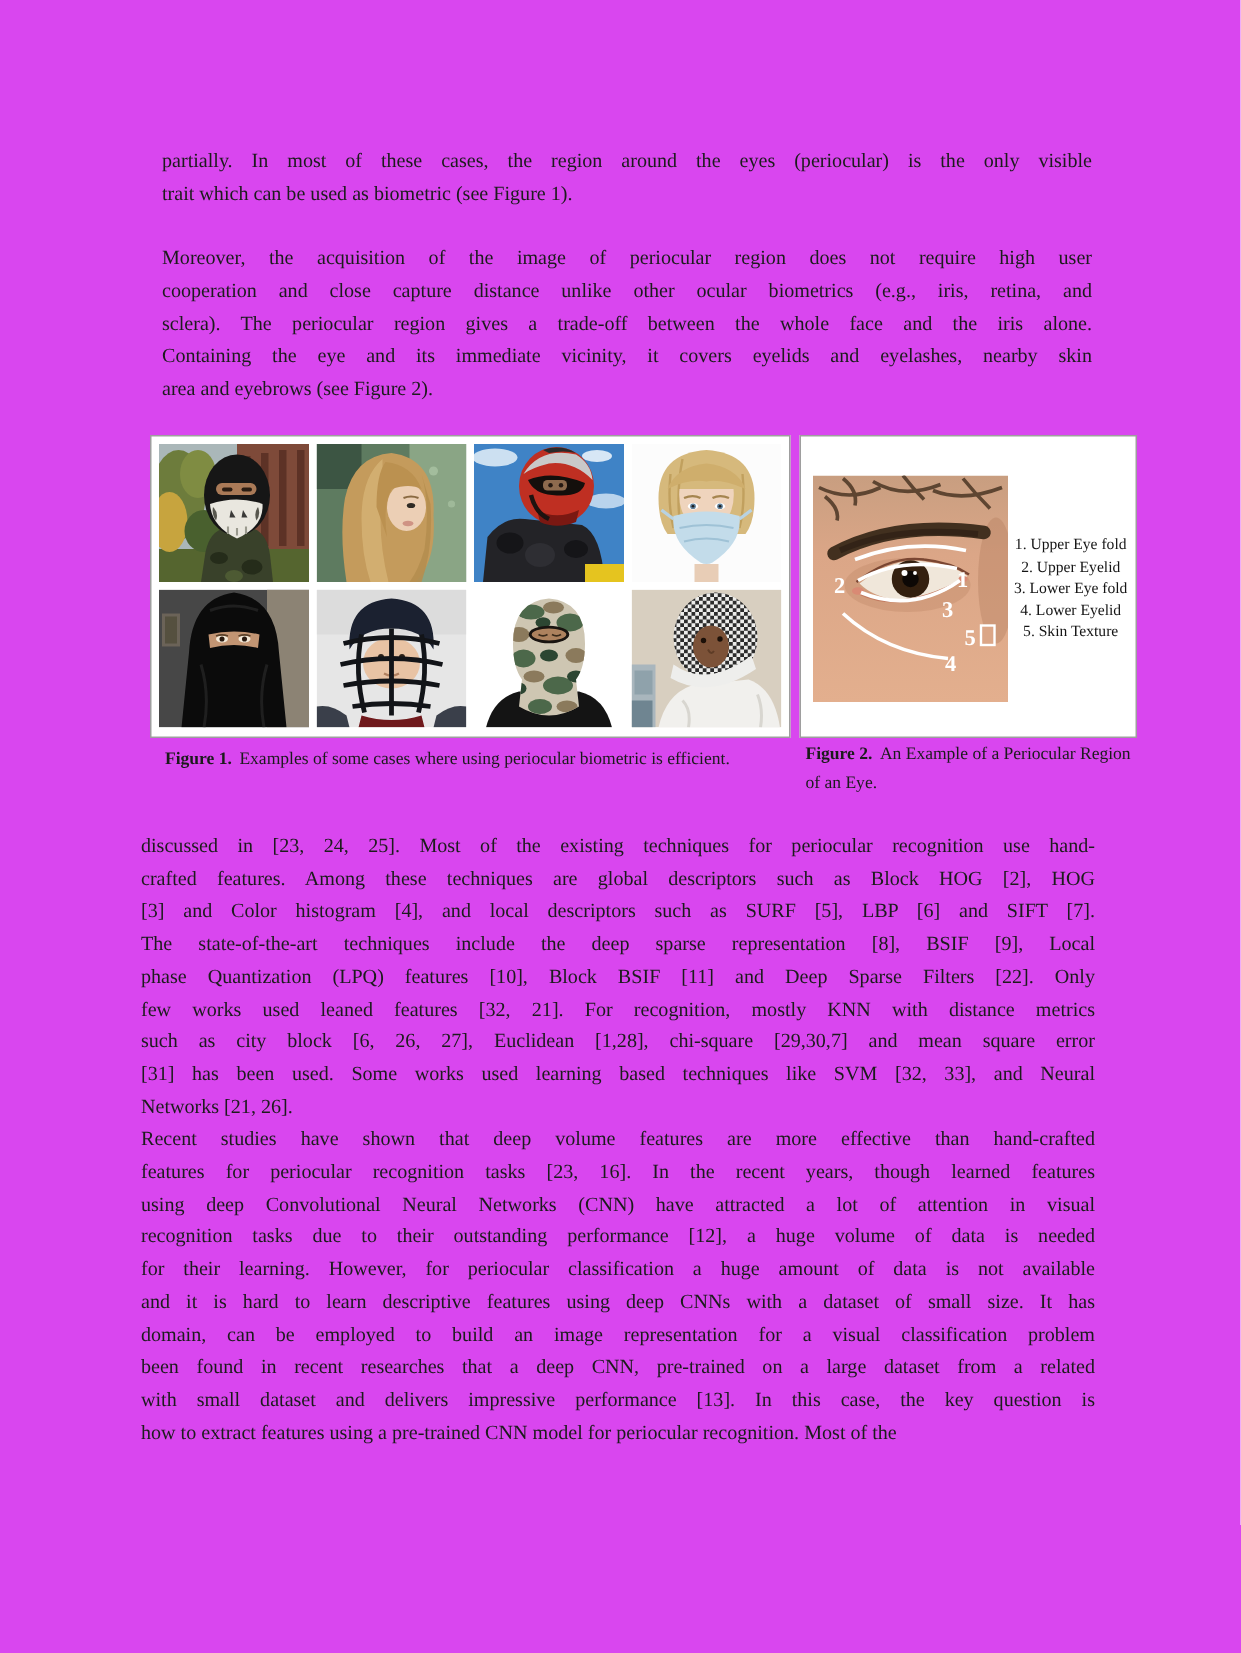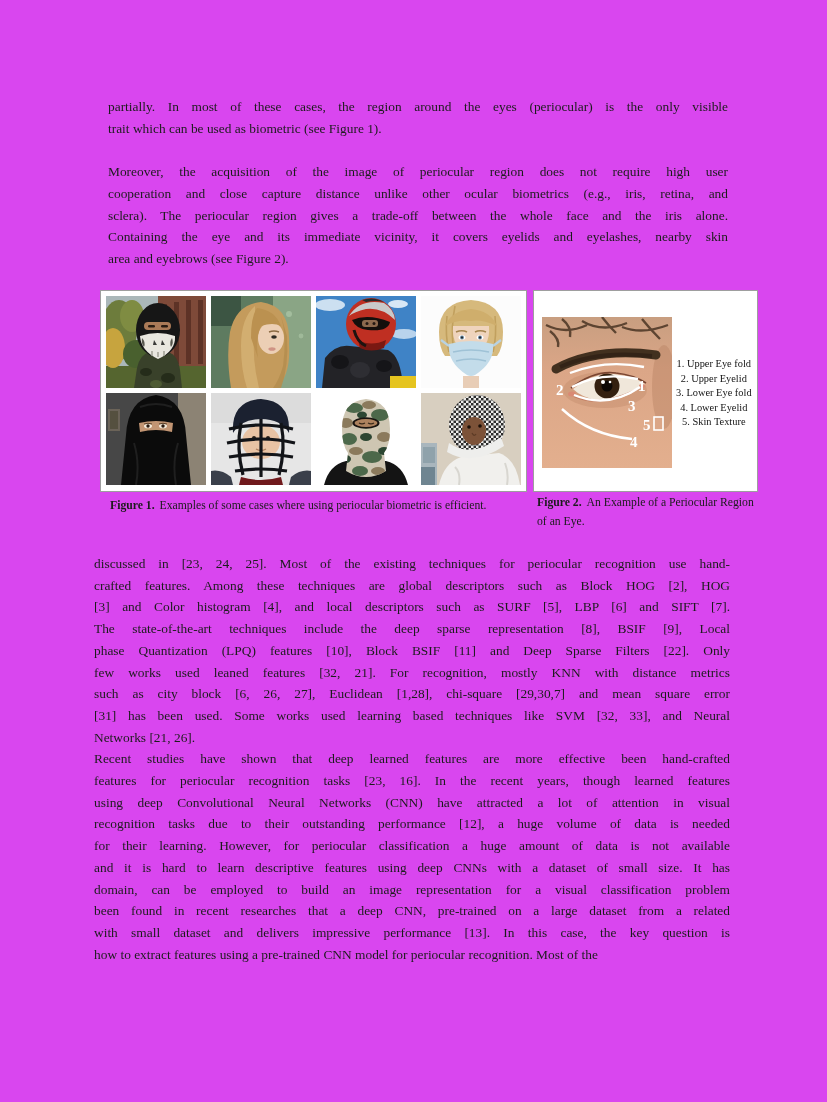--- a/index.html
+++ b/index.html
@@ -317,21 +317,21 @@
         <div class="jline">crafted features. Among these techniques are global descriptors such as Block HOG [2], HOG</div>
         <div class="jline">[3] and Color histogram [4], and local descriptors such as SURF [5], LBP [6] and SIFT [7].</div>
         <div class="jline">The state-of-the-art techniques include the deep sparse representation [8], BSIF [9], Local</div>
         <div class="jline">phase Quantization (LPQ) features [10], Block BSIF [11] and Deep Sparse Filters [22]. Only</div>
         <div class="jline">few works used leaned features [32, 21]. For recognition, mostly KNN with distance metrics</div>
         <div class="jline">such as city block [6, 26, 27], Euclidean [1,28], chi-square [29,30,7] and mean square error</div>
         <div class="jline">[31] has been used. Some works used learning based techniques like SVM [32, 33], and Neural</div>
         <div class="jline">Networks [21, 26].</div>
       </div>
     <div class="jpara">
-        <div class="jline">Recent studies have shown that deep learned features are more effective been hand-crafted</div>
+        <div class="jline">Recent studies have shown that deep volume features are more effective than hand-crafted</div>
         <div class="jline">features for periocular recognition tasks [23, 16]. In the recent years, though learned features</div>
         <div class="jline">using deep Convolutional Neural Networks (CNN) have attracted a lot of attention in visual</div>
         <div class="jline">recognition tasks due to their outstanding performance [12], a huge volume of data is needed</div>
         <div class="jline">for their learning.  However, for periocular classification a huge amount of data is not available</div>
         <div class="jline">and it is hard to learn descriptive features using deep CNNs with a dataset of small size.  It has</div>
         <div class="jline">domain, can be employed to build an image representation for a visual classification problem</div>
         <div class="jline">been found in recent researches that a deep CNN, pre-trained on a large dataset from a related</div>
         <div class="jline">with small dataset and delivers impressive performance [13]. In this case, the key question is</div>
         <div class="jline">how to extract features using a pre-trained CNN model for periocular recognition. Most of the</div>
       </div>

